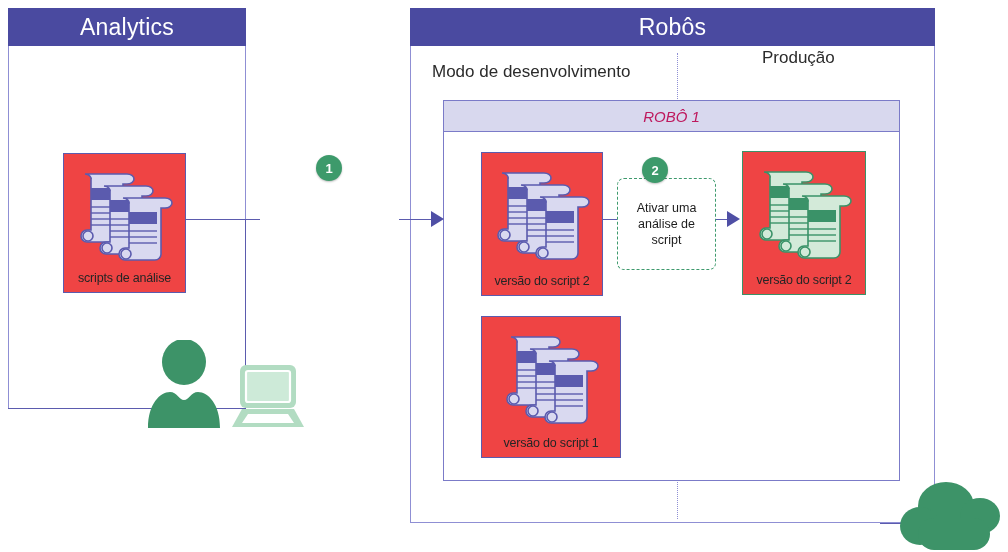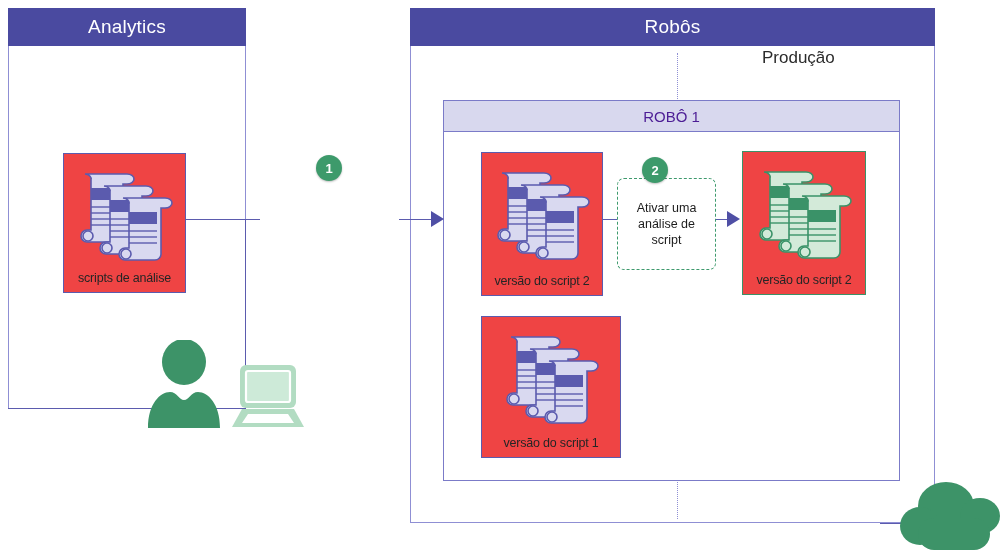--- a/index.html
+++ b/index.html
@@ -22,42 +22,43 @@
     background:#ffffff;
     box-sizing:border-box;
   }
   .panel-header{
     position:absolute;
     background:#4a4aa0;
     color:#ffffff;
     display:flex;
     align-items:center;
     justify-content:center;
-    font-size:19px;
+    font-size:23px;
     letter-spacing:.2px;
     box-sizing:border-box;
   }
 
   
   .robot-box{
     position:absolute;
     border:1.4px solid #7b7bc8;
     background:#ffffff;
     box-sizing:border-box;
   }
   .robot-box-header{
     position:absolute;
     background:#d8d8ee;
     border:1.4px solid #7b7bc8;
     box-sizing:border-box;
     display:flex;
     align-items:center;
     justify-content:center;
-    color:#4c1d95;
+    color:#be185d;
     font-size:15px;
+    font-style:italic;
   }
 
   
   .section-label{
     position:absolute;
     color:#2b2b2b;
     font-size:17px;
     white-space:nowrap;
   }
 
@@ -186,20 +187,21 @@
     <span class="card-label">scripts de análise</span>
   </div>
 
   <div class="panel" style="left:410px; top:44px; width:525px; height:479px;"></div>
   <div class="panel-header" style="left:410px; top:8px; width:525px; height:38px;">
     <span>Robôs</span>
   </div>
 
   <div class="v-divider" style="left:677px; top:53px; height:466px;"></div>
 
+  <div class="section-label" style="left:432px; top:62px;">Modo de desenvolvimento</div>
   <div class="section-label" style="left:762px; top:48px;">Produção</div>
 
   <div class="robot-box" style="left:443px; top:100px; width:457px; height:381px;"></div>
   <div class="robot-box-header" style="left:443px; top:100px; width:457px; height:32px;">
     <span>ROBÔ 1</span>
   </div>
 
   <div class="card purple" style="left:481px; top:152px; width:122px; height:144px;">
     <svg class="card-icon" width="96" height="98" viewBox="0 0 96 98">
       <g stroke="#5b5bae" stroke-width="1.6" fill="#d9d9f0">

